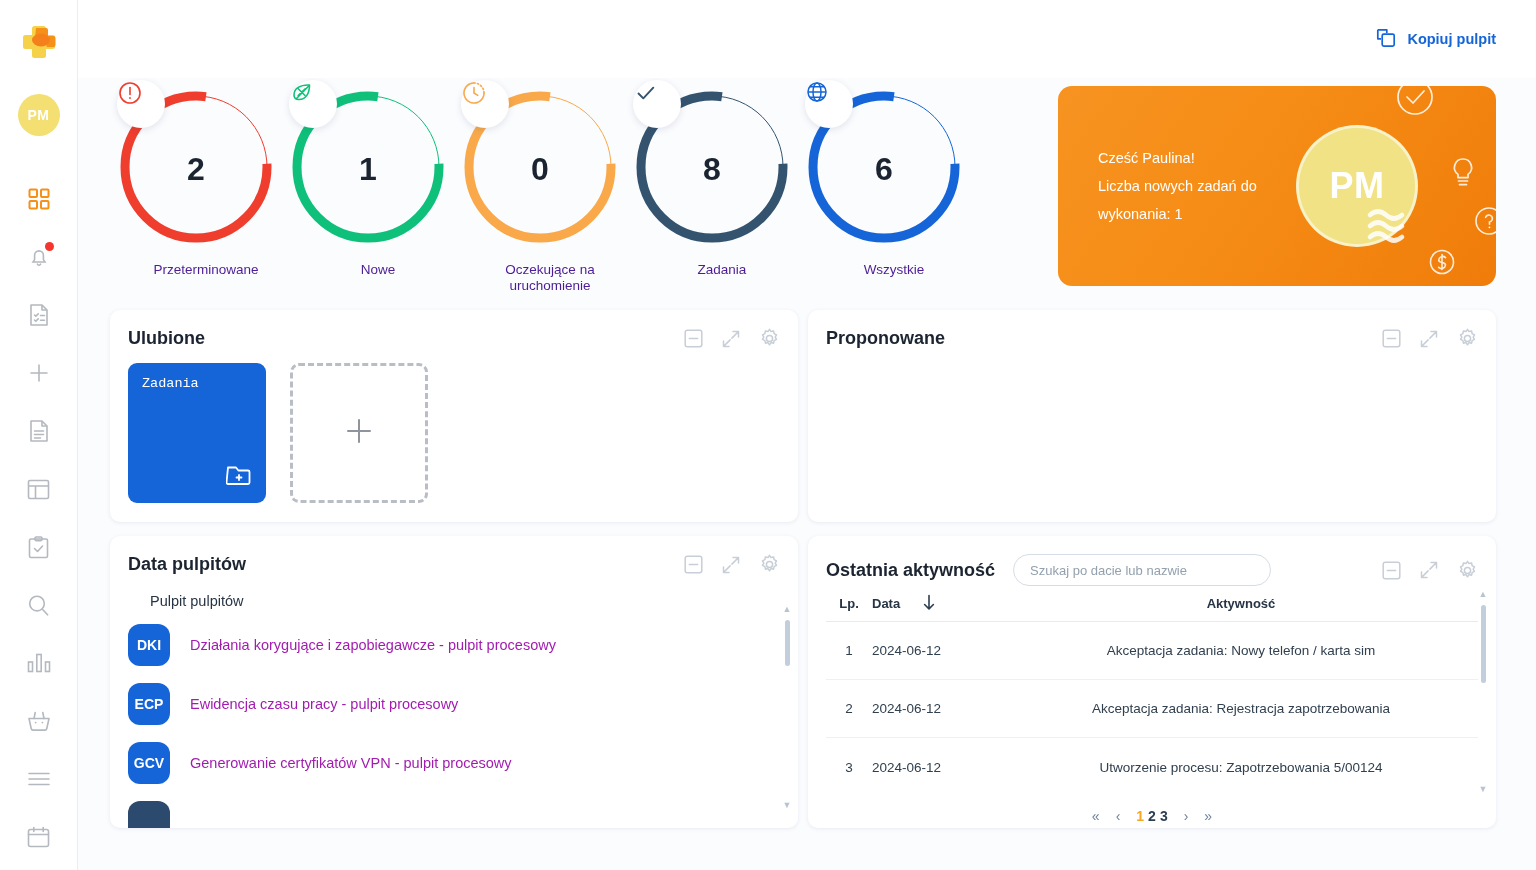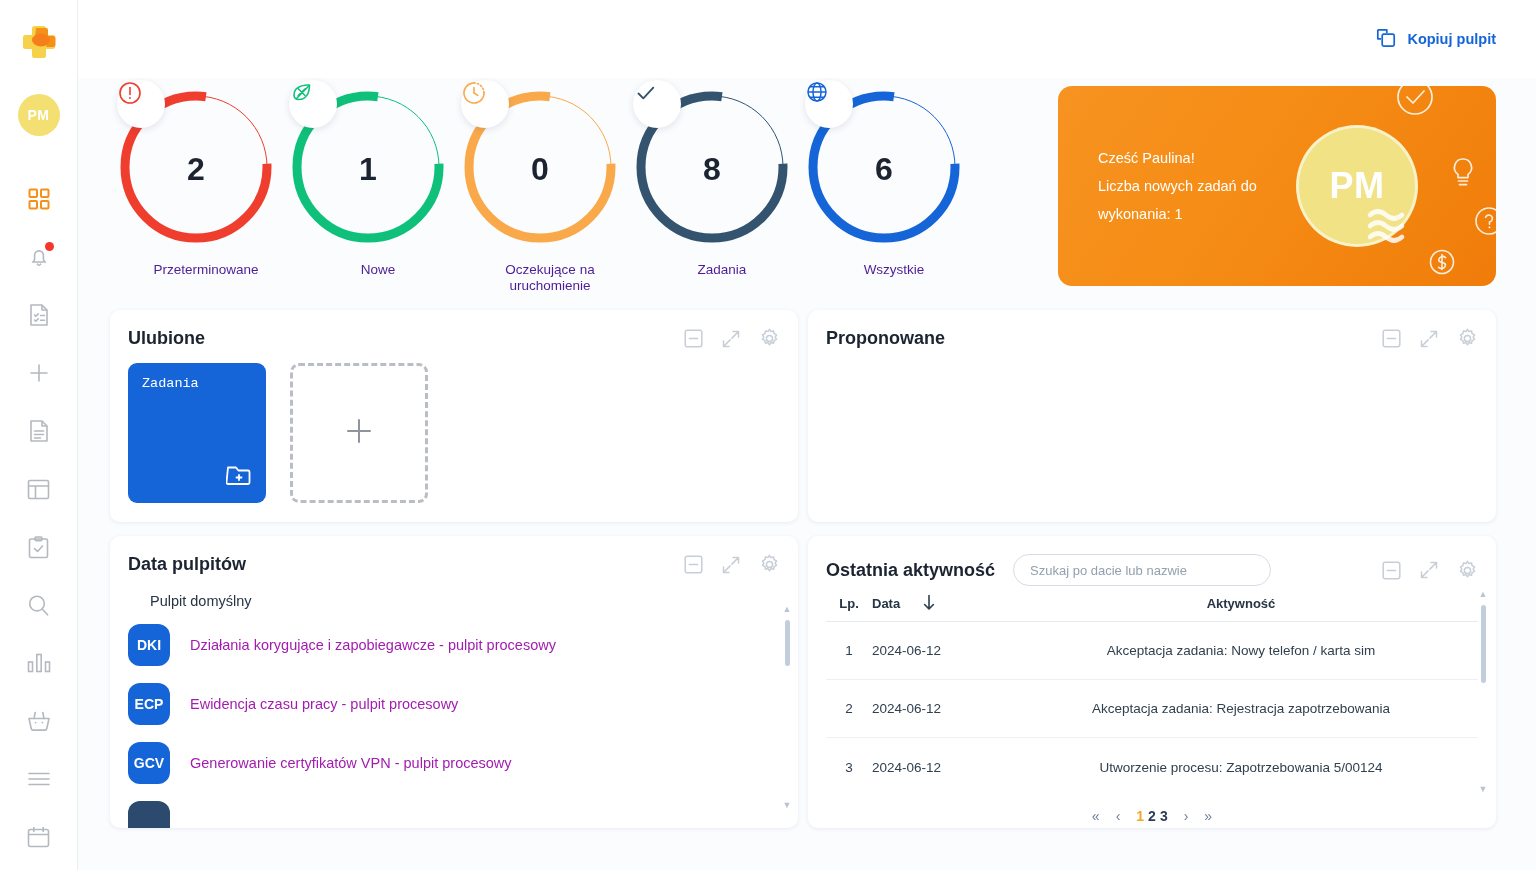--- a/index.html
+++ b/index.html
@@ -559,21 +559,21 @@
                 </span>
                 <span class="tool">
                   <svg width="21" height="21" viewBox="0 0 21 21" fill="none" stroke="#c7ced7" stroke-width="1.5">
                       <circle cx="10.5" cy="10.5" r="3.1"></circle>
                       <path d="M10.5 1.4 l1.5 2.2 l2.6 -.6 l.5 2.6 l2.4 1.2 l-1.3 2.3 l1.3 2.3 l-2.4 1.2 l-.5 2.6 l-2.6 -.6 l-1.5 2.2 l-1.5 -2.2 l-2.6 .6 l-.5 -2.6 l-2.4 -1.2 l1.3 -2.3 l-1.3 -2.3 l2.4 -1.2 l.5 -2.6 l2.6 .6 z" stroke-linejoin="round"></path>
                     </svg>
                 </span>
               </div>
             </div>
             <div class="list-body">
-              <div class="list-default">Pulpit domyślny</div>
+              <div class="list-default">Pulpit pulpitów</div>
 
               <div class="list-item">
                 <div class="list-avatar">DKI</div>
                 <div class="list-name">Działania korygujące i zapobiegawcze - pulpit procesowy</div>
               </div>
               <div class="list-item">
                 <div class="list-avatar">ECP</div>
                 <div class="list-name">Ewidencja czasu pracy - pulpit procesowy</div>
               </div>
               <div class="list-item">

